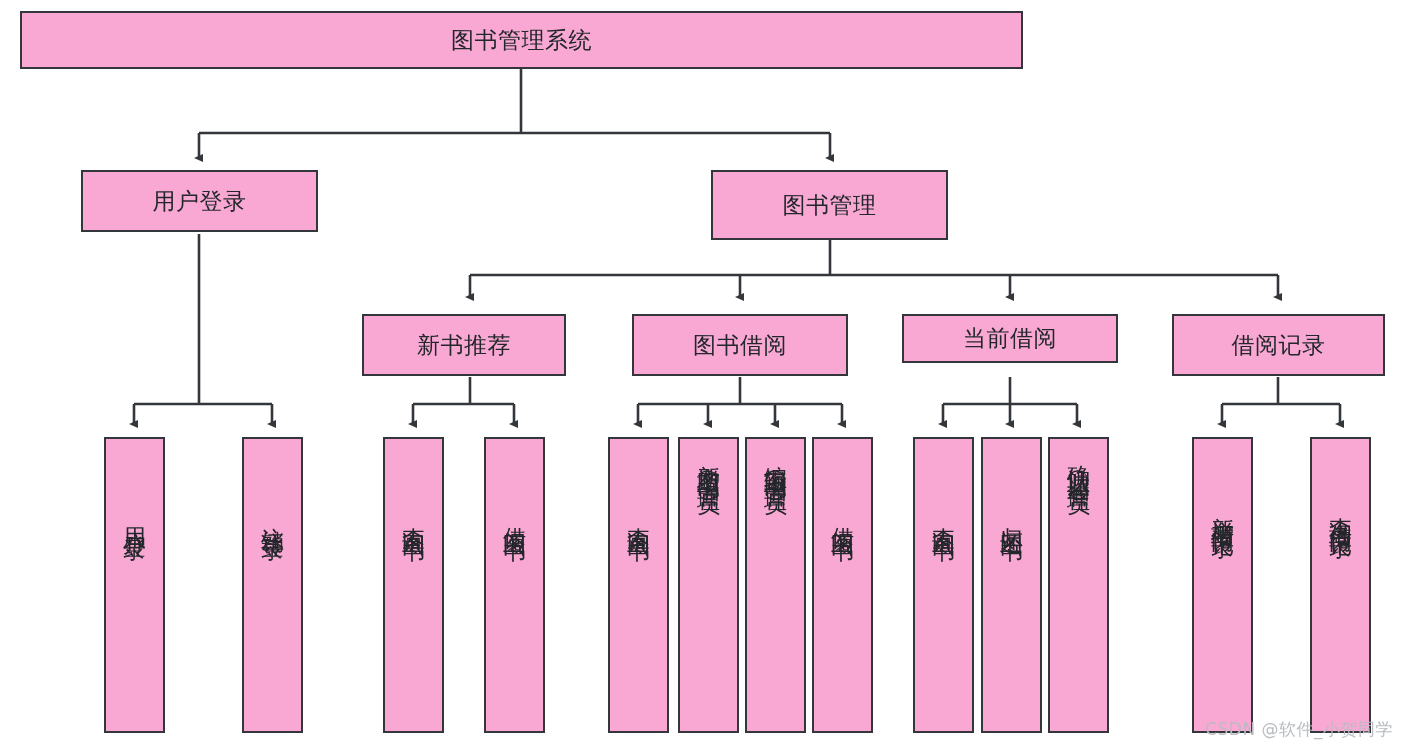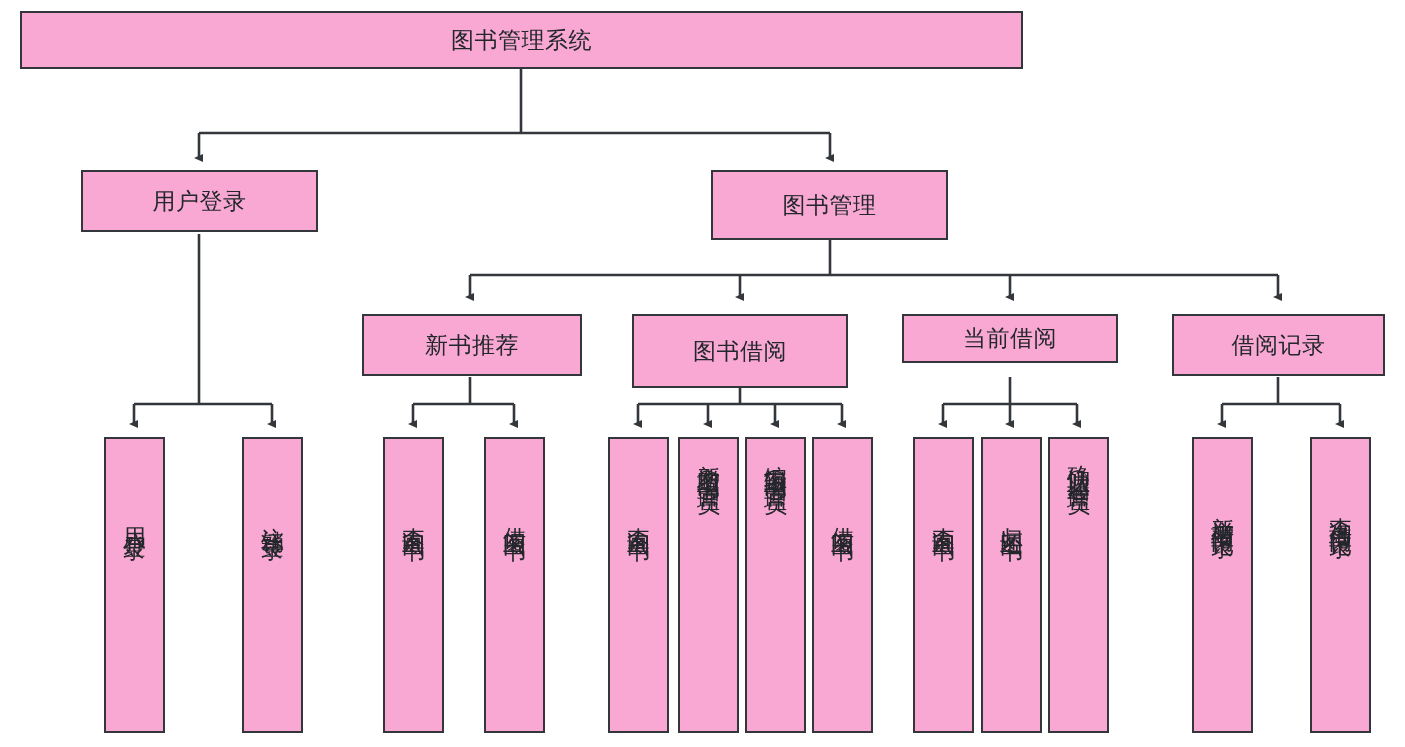--- a/index.html
+++ b/index.html
@@ -137,24 +137,24 @@
     <span class="label">图书管理系统</span>
   </div>
 
   <div class="node horizontal" style="left:81px; top:170px; width:237px; height:62px;">
     <span class="label">用户登录</span>
   </div>
   <div class="node horizontal" style="left:711px; top:170px; width:237px; height:70px;">
     <span class="label">图书管理</span>
   </div>
 
-  <div class="node horizontal" style="left:362px; top:314px; width:220px; height:62px;">
+  <div class="node horizontal" style="left:362px; top:314px; width:204px; height:62px;">
     <span class="label">新书推荐</span>
   </div>
-  <div class="node horizontal" style="left:632px; top:314px; width:216px; height:74px;">
+  <div class="node horizontal" style="left:632px; top:314px; width:216px; height:62px;">
     <span class="label">图书借阅</span>
   </div>
   <div class="node horizontal" style="left:902px; top:314px; width:216px; height:49px;">
     <span class="label">当前借阅</span>
   </div>
   <div class="node horizontal" style="left:1172px; top:314px; width:213px; height:62px;align-items:center;">
     <span class="label">借阅记录</span>
   </div>
 
   <div class="node vertical mid" style="left:104px; top:437px; width:61px; height:296px;">
@@ -194,14 +194,15 @@
     <span class="label">确认归还（管理员）</span>
   </div>
 
   <div class="node vertical midsm" style="left:1192px; top:437px; width:61px; height:296px;">
     <span class="label">新增借阅记录</span>
   </div>
   <div class="node vertical midsm" style="left:1310px; top:437px; width:61px; height:296px;">
     <span class="label">查询借阅记录</span>
   </div>
 
+  <div id="watermark">CSDN @软件_小贺同学</div>
 
 </div>
 
 </body></html>

